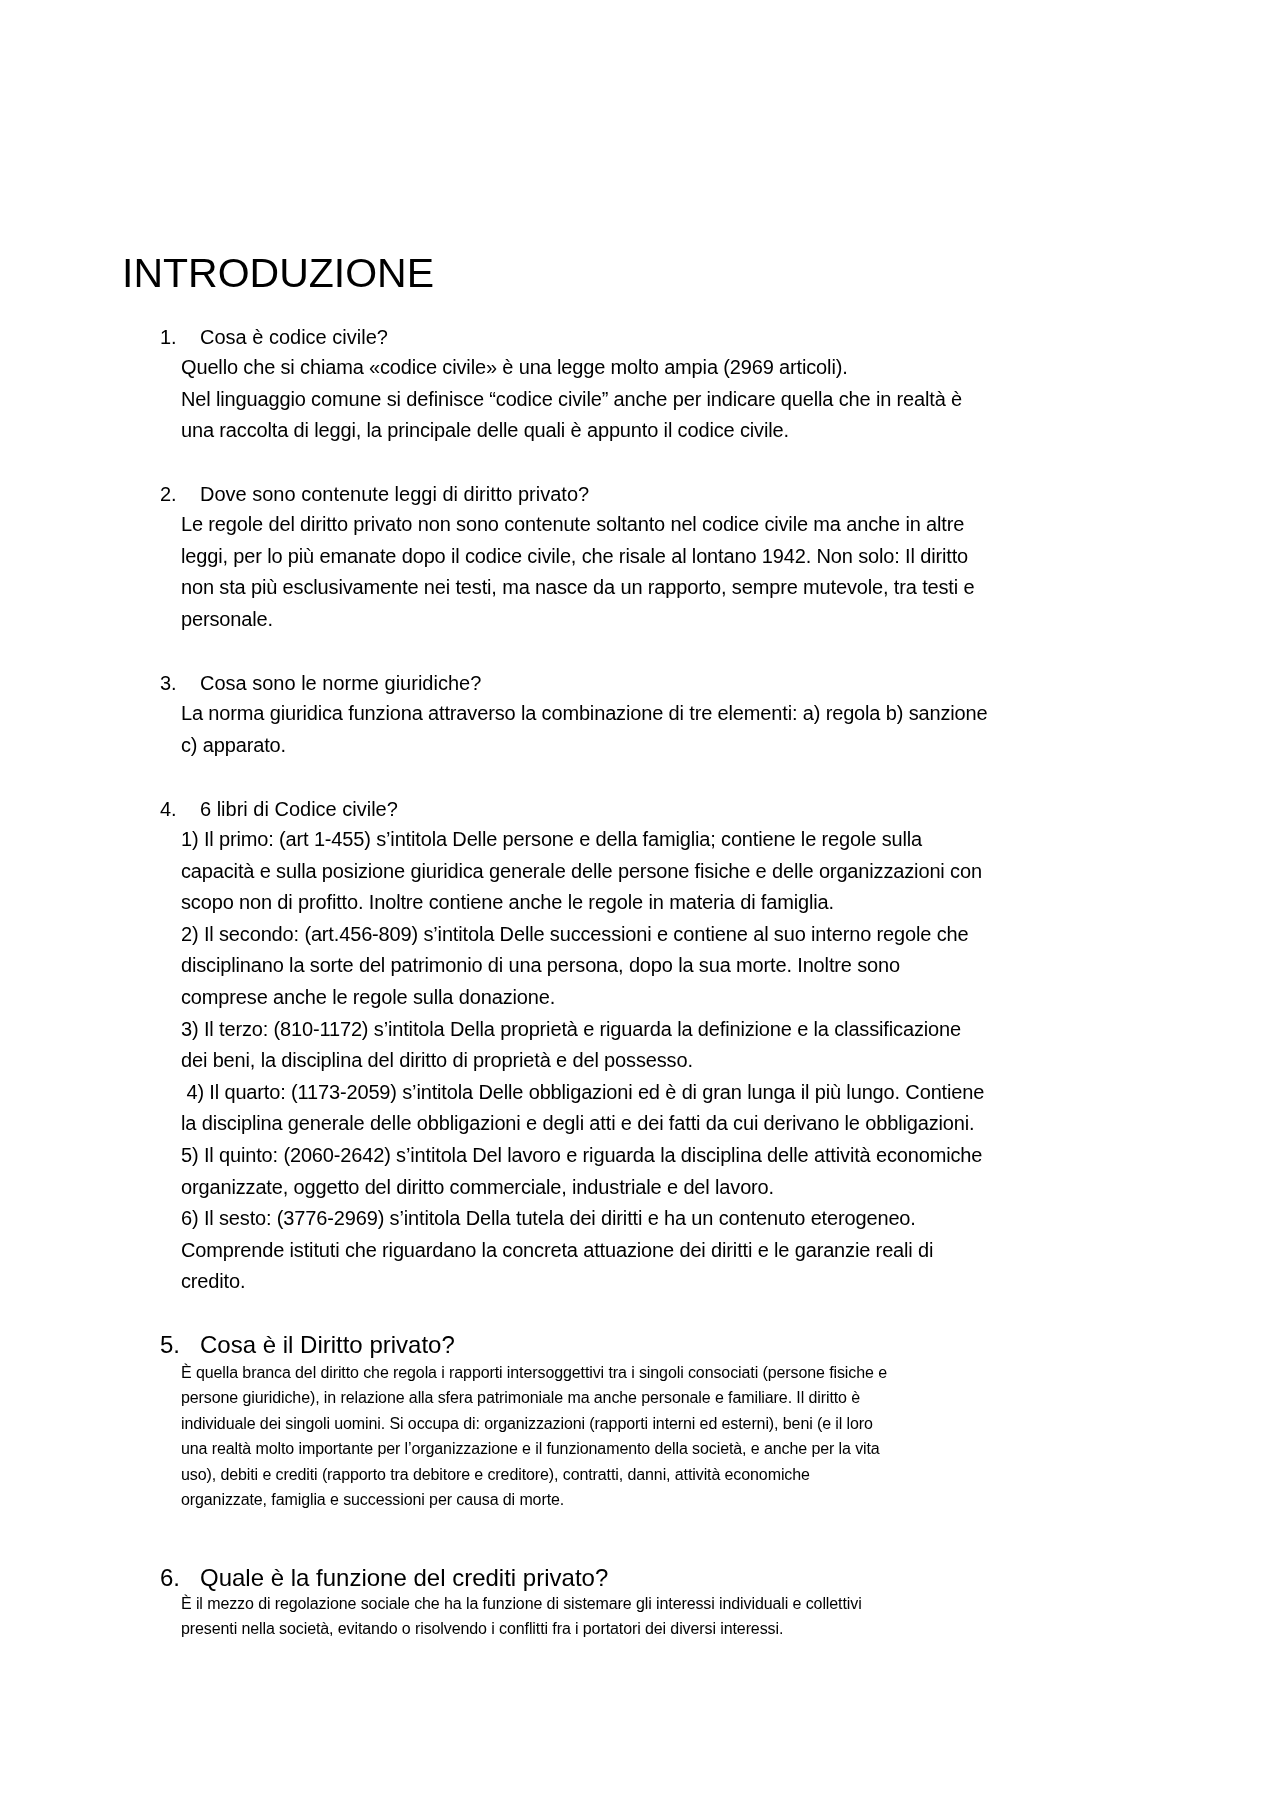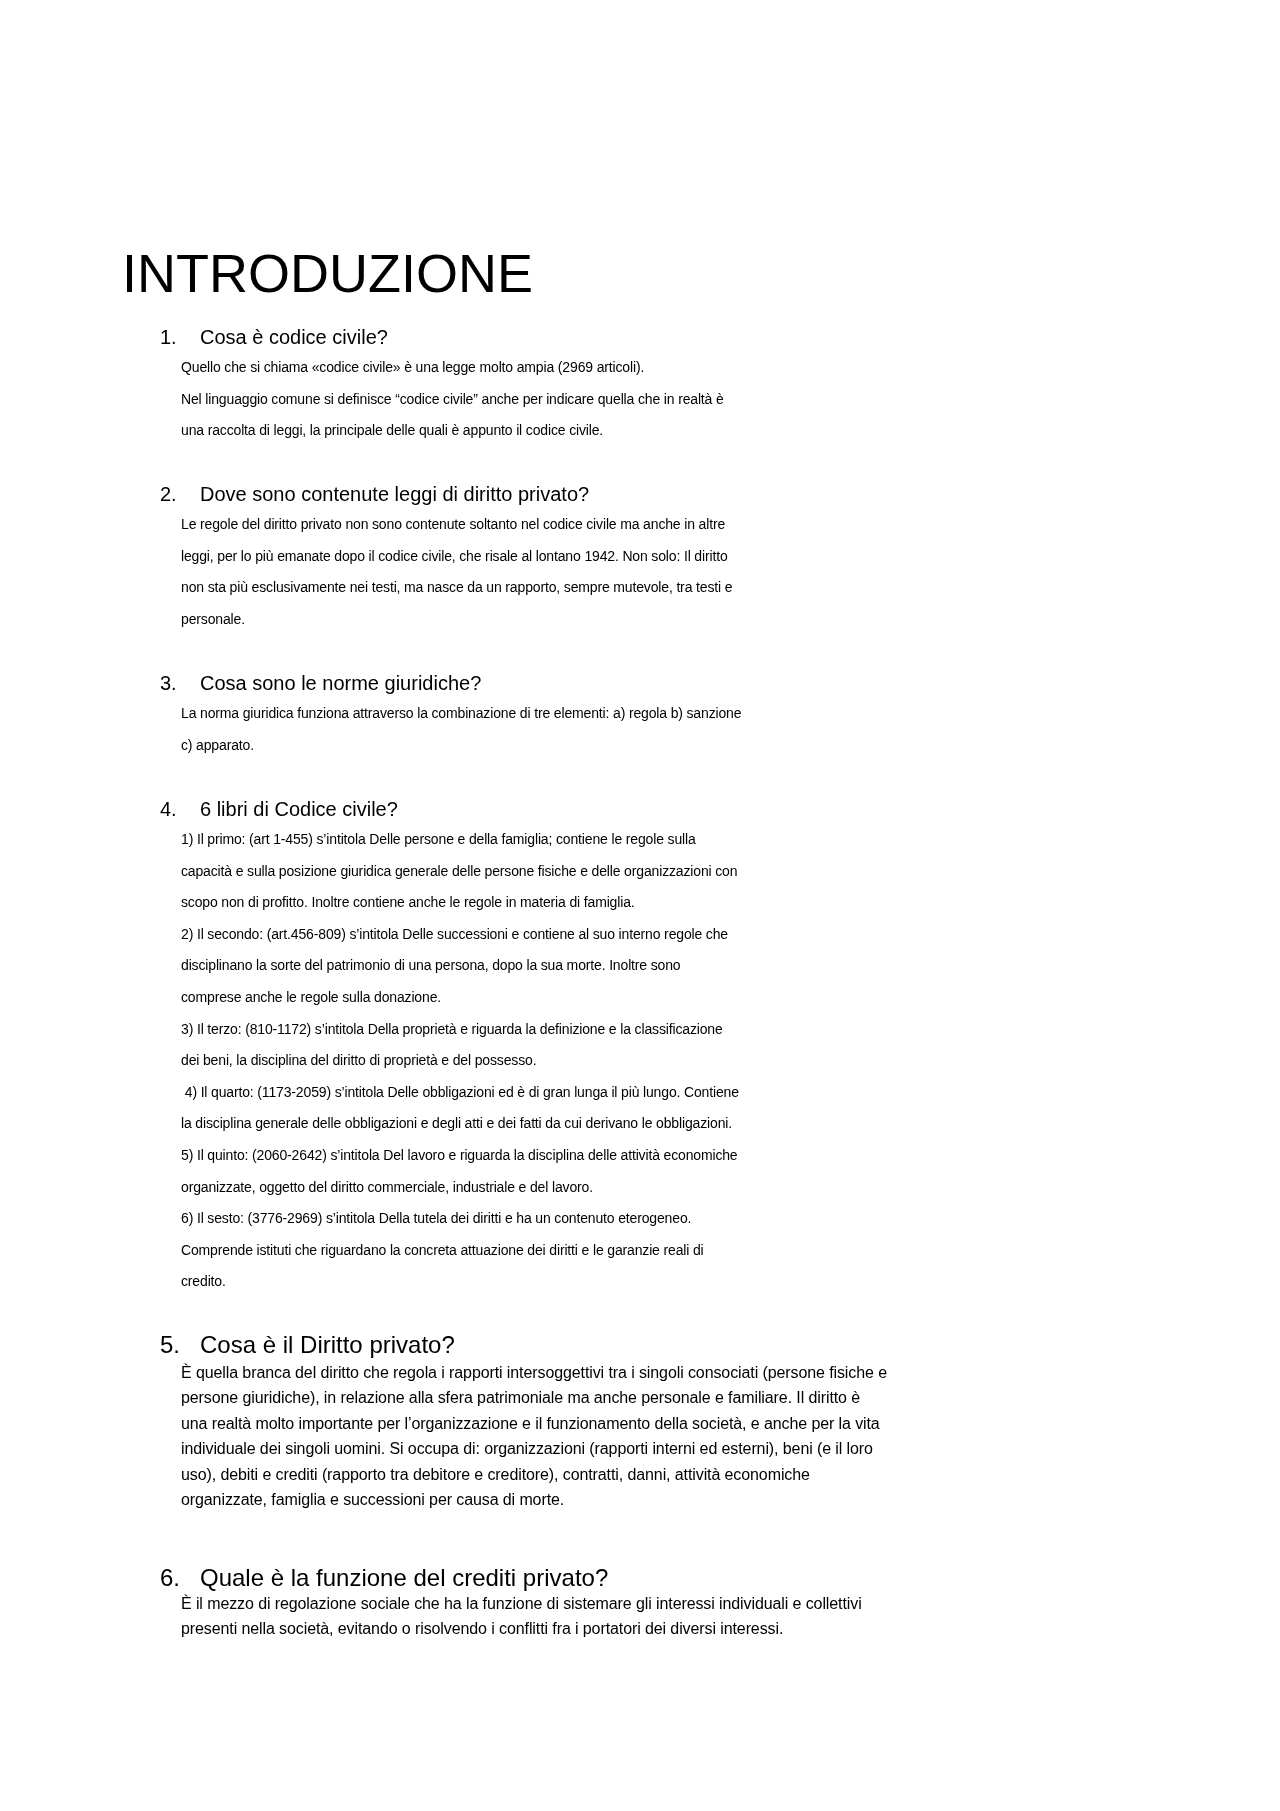--- a/index.html
+++ b/index.html
@@ -1,23 +1,23 @@
 <!DOCTYPE html>
 <html><head>
   <meta charset="utf-8">
   <style>
     html, body { margin: 0; padding: 0; background: #ffffff; }
     body { width: 1280px; height: 1811px; position: relative; overflow: hidden; color: #000; font-family: "Liberation Sans", "DejaVu Sans", sans-serif; }
     .page { position: absolute; left: 0; top: 0; width: 1280px; height: 1811px; }
     .title { position: absolute; left: 122px; top: 162px; font-size: 50px; line-height: 60px; letter-spacing: 0.5px; margin: 0; font-weight: normal; }
-    .subtitle { position: absolute; left: 122px; top: 248px; font-size: 54px; line-height: 50px; margin: 0; font-weight: normal; }
+    .subtitle { position: absolute; left: 122px; top: 248px; font-size: 41px; line-height: 50px; margin: 0; font-weight: normal; }
     .section { position: absolute; left: 0; width: 1280px; }
     .q { position: absolute; left: 160px; font-size: 20px; line-height: 30px; white-space: nowrap; }
     .q .num { display: inline-block; width: 40px; }
-    .body { position: absolute; left: 181px; width: 990px; font-size: 14px; line-height: 31.6px; letter-spacing: -0.15px; }
+    .body { position: absolute; left: 181px; width: 990px; font-size: 20px; line-height: 31.6px; letter-spacing: -0.15px; }
     .body .line { display: block; white-space: nowrap; }
     .small .q { font-size: 24px; }
     .small .body { font-size: 16px; line-height: 25.4px; letter-spacing: -0.1px; }
   </style>
 </head>
 <body>
 
 <div class="page">
 
   <h2 class="subtitle">INTRODUZIONE</h2>
@@ -78,22 +78,22 @@
     </div>
   </div>
 
   <div class="section small" style="top:1330px;">
     <div class="q" style="top:0;">
       <span class="num">5.</span><span>Cosa è il Diritto privato?</span>
     </div>
     <div class="body" style="top:30px;">
       <span class="line">È quella branca del diritto che regola i rapporti intersoggettivi tra i singoli consociati (persone fisiche e</span>
       <span class="line">persone giuridiche), in relazione alla sfera patrimoniale ma anche personale e familiare. Il diritto è</span>
+      <span class="line">individuale dei singoli uomini. Si occupa di: organizzazioni (rapporti interni ed esterni), beni (e il loro</span>
       <span class="line">una realtà molto importante per l’organizzazione e il funzionamento della società, e anche per la vita</span>
-      <span class="line">individuale dei singoli uomini. Si occupa di: organizzazioni (rapporti interni ed esterni), beni (e il loro</span>
       <span class="line">uso), debiti e crediti (rapporto tra debitore e creditore), contratti, danni, attività economiche</span>
       <span class="line">organizzate, famiglia e successioni per causa di morte.</span>
     </div>
   </div>
 
   <div class="section small" style="top:1563px;">
     <div class="q" style="top:0;">
       <span class="num">6.</span><span>Quale è la funzione del crediti privato?</span>
     </div>
     <div class="body" style="top:28px;">

